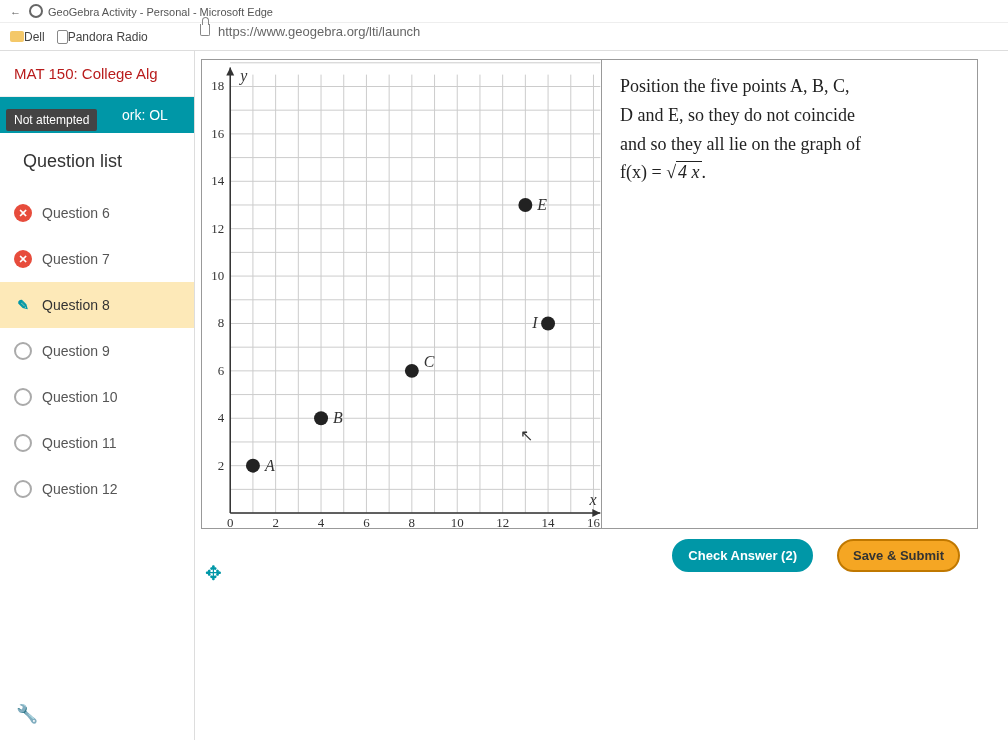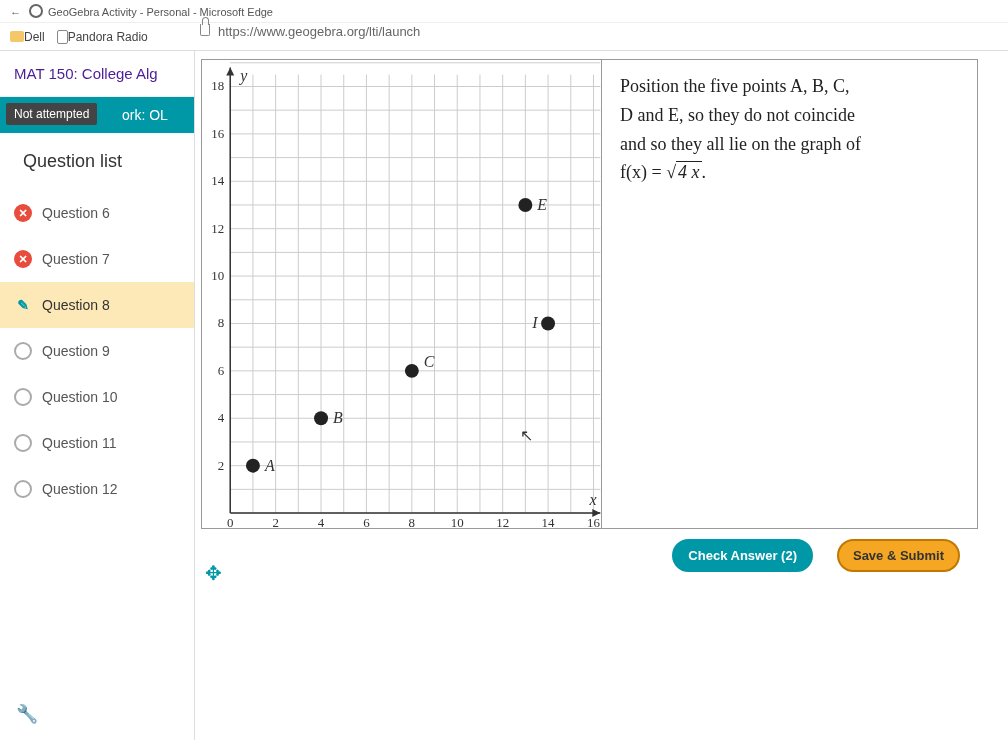--- a/index.html
+++ b/index.html
@@ -15,23 +15,23 @@
 .folder-icon { width: 14px; height: 11px; background: #f4c869; border-radius: 2px; display: inline-block; }
 .file-icon { width: 11px; height: 14px; border: 1px solid #888; border-radius: 2px; display: inline-block; }
 
 .url-area { position: absolute; left: 200px; top: 24px; display: flex; align-items: flex-start; gap: 8px; font-size: 13px; color: #666; }
 .lock-icon { width: 10px; height: 12px; border: 1.5px solid #888; border-top: none; border-radius: 0 0 2px 2px; position: relative; }
 .lock-icon::before { content: ""; position: absolute; top: -7px; left: 1px; width: 5px; height: 7px; border: 1.5px solid #888; border-bottom: none; border-radius: 4px 4px 0 0; }
 
 .main-layout { display: flex; height: calc(100% - 50px); }
 
 .sidebar { width: 195px; background: #fff; border-right: 1px solid #ddd; display: flex; flex-direction: column; }
-.course-title { padding: 14px 14px; font-size: 15px; font-weight: 500; color: #4c1d95; border-bottom: 1px solid #eee; }
+.course-title { padding: 14px 14px; font-size: 15px; font-weight: 500; color: #b91c1c; border-bottom: 1px solid #eee; }
 .status-tab { background: #0097a7; color: #fff; padding: 10px 12px; font-size: 14px; position: relative; }
-.not-attempted-badge { position: absolute; left: 6px; top: 6px; background: #444; color: #fff; font-size: 12px; padding: 4px 8px; border-radius: 2px; }
+.not-attempted-badge { position: absolute; left: 6px; top: 12px; background: #444; color: #fff; font-size: 12px; padding: 4px 8px; border-radius: 2px; }
 .question-list-header { padding: 18px 23px; font-size: 18px; color: #333; }
 .q-item { display: flex; align-items: center; gap: 10px; padding: 14px 14px; font-size: 14px; color: #555; cursor: pointer; }
 .q-item.active { background: #fde9b8; color: #333; }
 .status-circle { width: 18px; height: 18px; border-radius: 50%; display: flex; align-items: center; justify-content: center; font-size: 11px; font-weight: bold; flex-shrink: 0; }
 .status-wrong { background: #e74c3c; color: #fff; }
 .status-partial { color: #0097a7; font-size: 14px; }
 .status-empty { border: 2px solid #aaa; }
 .wrench-area { margin-top: auto; padding: 16px; color: #888; font-size: 18px; }
 
 .content-area { flex: 1; background: #fff; position: relative; }

